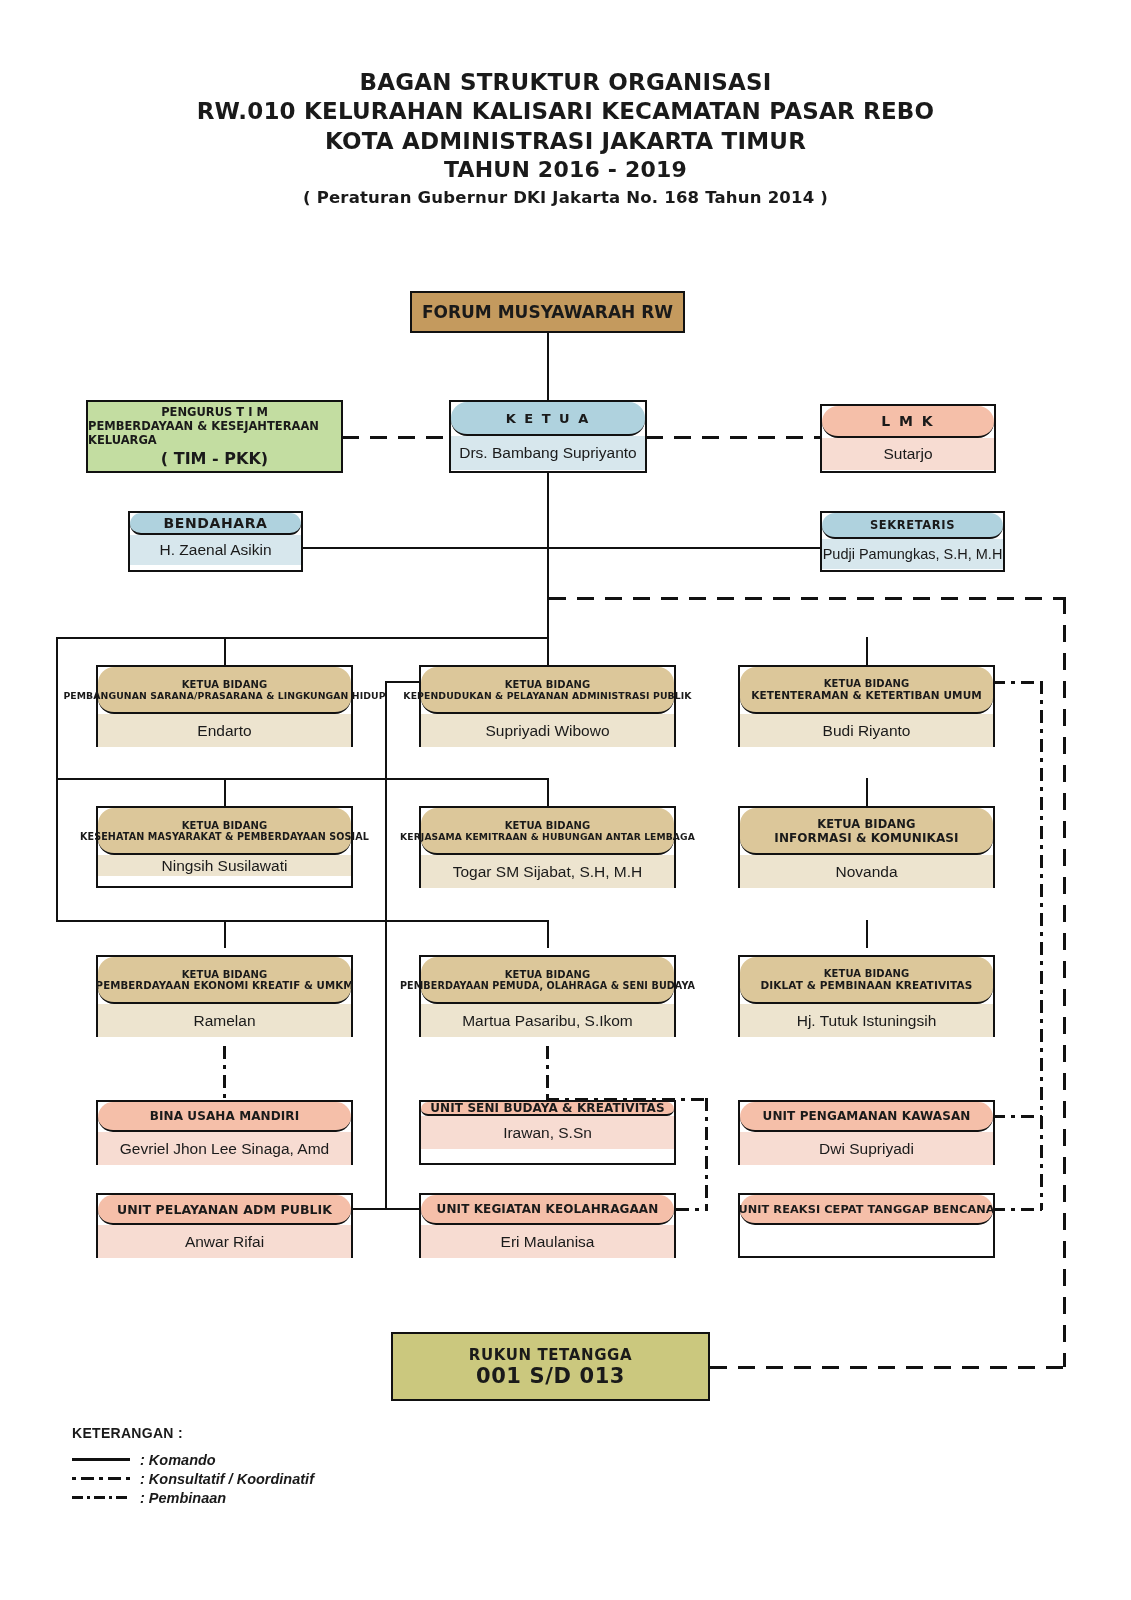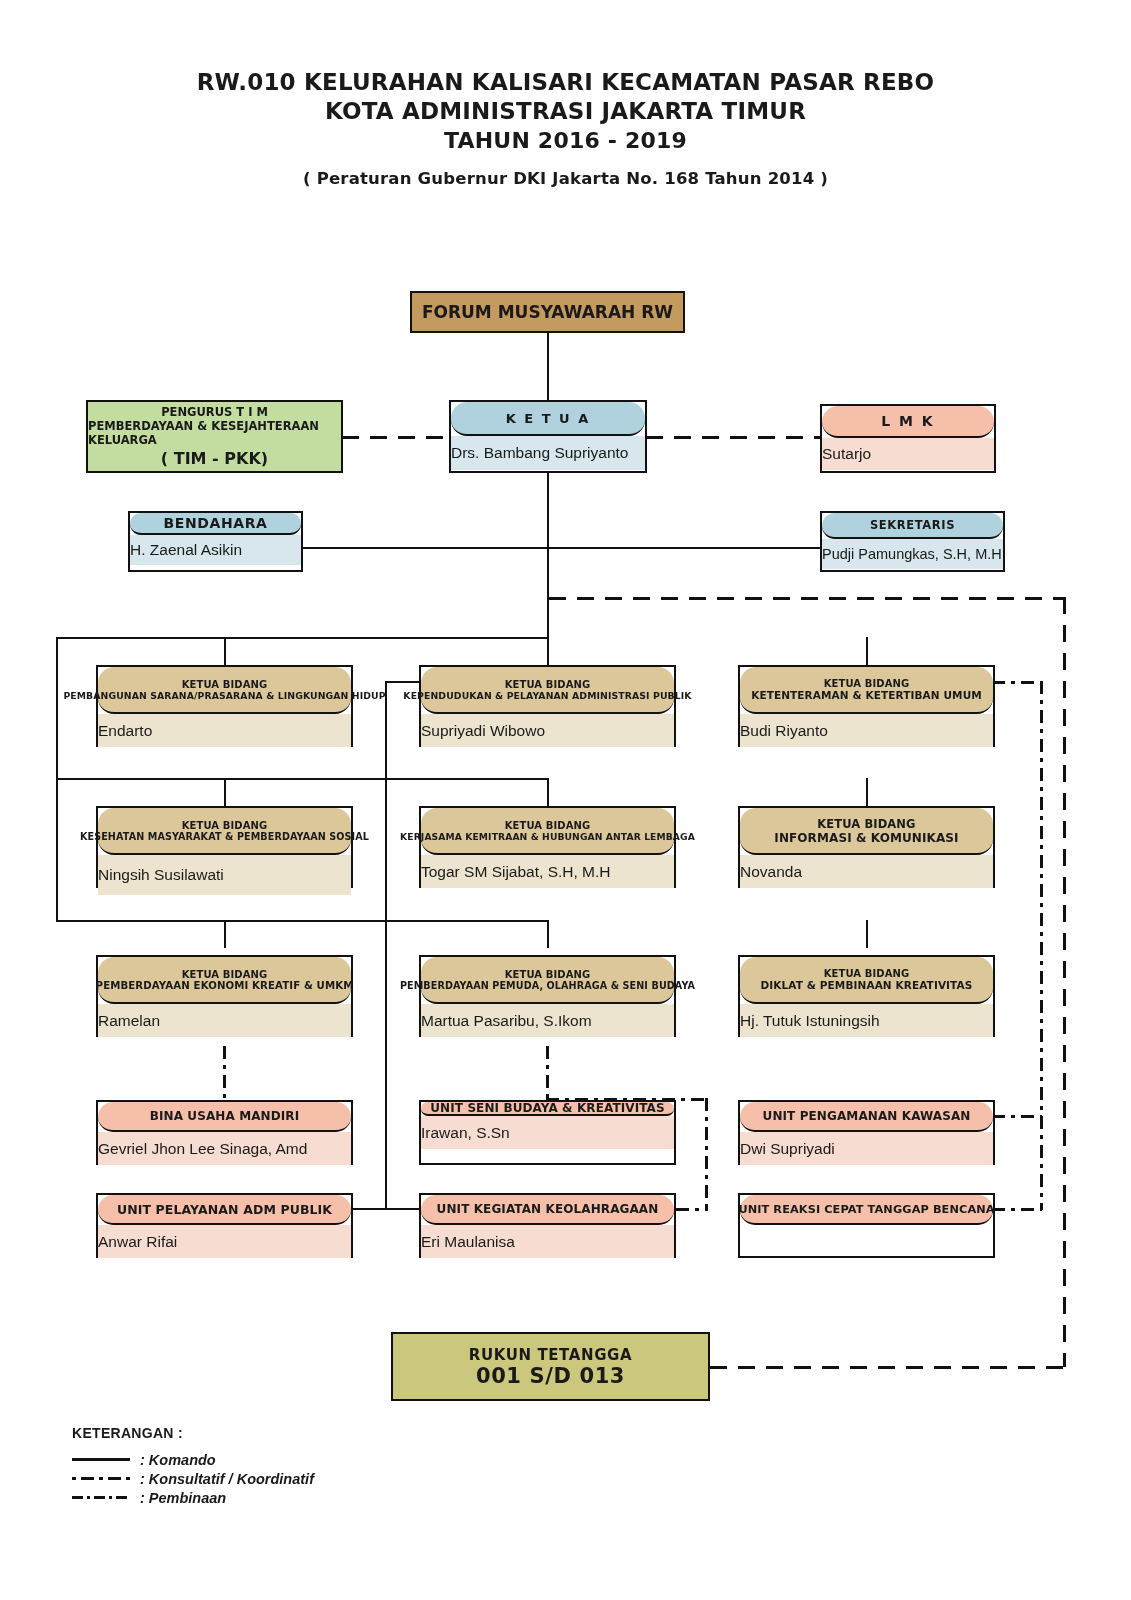--- a/index.html
+++ b/index.html
@@ -7,28 +7,28 @@
        font-family:"Liberation Sans",sans-serif;color:#1a1a1a;overflow:hidden;}
 
   
   #title-block{position:absolute;left:0;top:68px;width:1131px;text-align:center;}
   #title-block .tl{font-weight:bold;letter-spacing:.2px;line-height:1.28;
         font-family:"DejaVu Sans",sans-serif;}
   .t1{font-size:23px;}
   .t2{font-size:23px;}
   .t3{font-size:23px;}
   .t4{font-size:22px;}
-  .t5{font-size:16.5px;margin-top:13px;}
+  .t5{font-size:16.5px;margin-top:3px;}
 
   
   .node{position:absolute;border:2.4px solid #111;box-sizing:border-box;z-index:5;background:#fff;}
   .node .hd{border-bottom:2.4px solid #111;box-sizing:border-box;
        display:flex;flex-direction:column;align-items:center;justify-content:center;
        font-family:"DejaVu Sans",sans-serif;font-weight:bold;letter-spacing:.1px;border-radius:16px;}
-  .node .bd{box-sizing:border-box;display:flex;align-items:center;justify-content:flex-start;
+  .node .bd{box-sizing:border-box;display:flex;align-items:center;justify-content:center;
        font-size:15.5px;font-family:"Liberation Sans",sans-serif;}
   .node .hd .l{display:block;white-space:nowrap;}
 
   
   .node.single{display:flex;align-items:center;justify-content:center;
        flex-direction:column;font-family:"DejaVu Sans",sans-serif;font-weight:bold;}
 
   
   .c-forum{background:#c49a5e;}
   .c-pkk{background:#c3dda1;}
@@ -60,20 +60,21 @@
   #legend .sw.solid{background:#111;}
   #legend .sw.cons{background-image:repeating-linear-gradient(to right,#111 0 4px,transparent 4px 9px,#111 9px 22px,transparent 22px 27px);}
   #legend .sw.pemb{background-image:repeating-linear-gradient(to right,#111 0 11px,transparent 11px 15px,#111 15px 18px,transparent 18px 22px);}
   #legend .lb{font-size:14.5px;font-style:italic;font-weight:bold;
         font-family:"Liberation Sans",sans-serif;}
 </style>
 </head>
 <body>
 
 <div id="title-block">
+  <div class="tl t1">BAGAN STRUKTUR ORGANISASI</div>
   <div class="tl t2">RW.010 KELURAHAN KALISARI KECAMATAN PASAR REBO</div>
   <div class="tl t3">KOTA ADMINISTRASI JAKARTA TIMUR</div>
   <div class="tl t4">TAHUN 2016 - 2019</div>
   <div class="tl t5">( Peraturan Gubernur DKI Jakarta No. 168 Tahun 2014 )</div>
 </div>
 
 <div class="ln lnv" style="left:547px;top:332px;height:72px;"></div>
 
 <div class="dsh-h" style="left:342px;top:436px;width:208px;"></div>
 
@@ -199,21 +200,21 @@
   <div class="bd" style="height:33px;">
     <span>Budi Riyanto</span>
   </div>
 </div>
 
 <div class="node c-tan" style="left:96px;top:806px;width:257px;height:82px;">
   <div class="hd" style="height:47px;">
     <span class="l" style="font-size:10px;">KETUA BIDANG</span>
     <span class="l" style="font-size:9.6px;">KESEHATAN MASYARAKAT &amp; PEMBERDAYAAN SOSIAL</span>
   </div>
-  <div class="bd" style="height:40px;">
+  <div class="bd" style="height:21px;">
     <span>Ningsih Susilawati</span>
   </div>
 </div>
 
 <div class="node c-tan" style="left:419px;top:806px;width:257px;height:82px;">
   <div class="hd" style="height:47px;">
     <span class="l" style="font-size:10px;">KETUA BIDANG</span>
     <span class="l" style="font-size:9.2px;">KERJASAMA KEMITRAAN &amp; HUBUNGAN ANTAR LEMBAGA</span>
   </div>
   <div class="bd" style="height:33px;">

